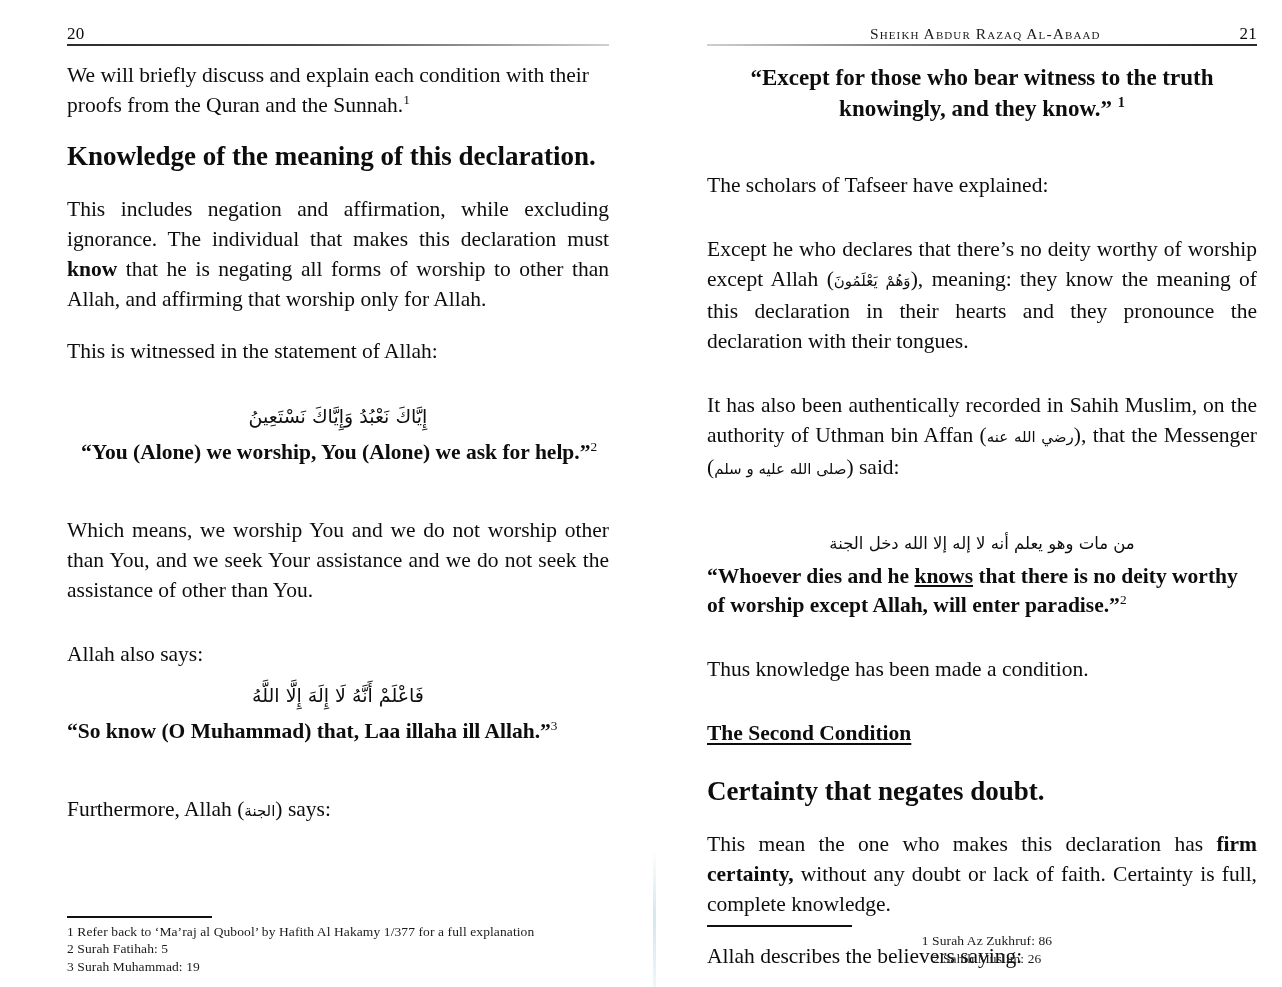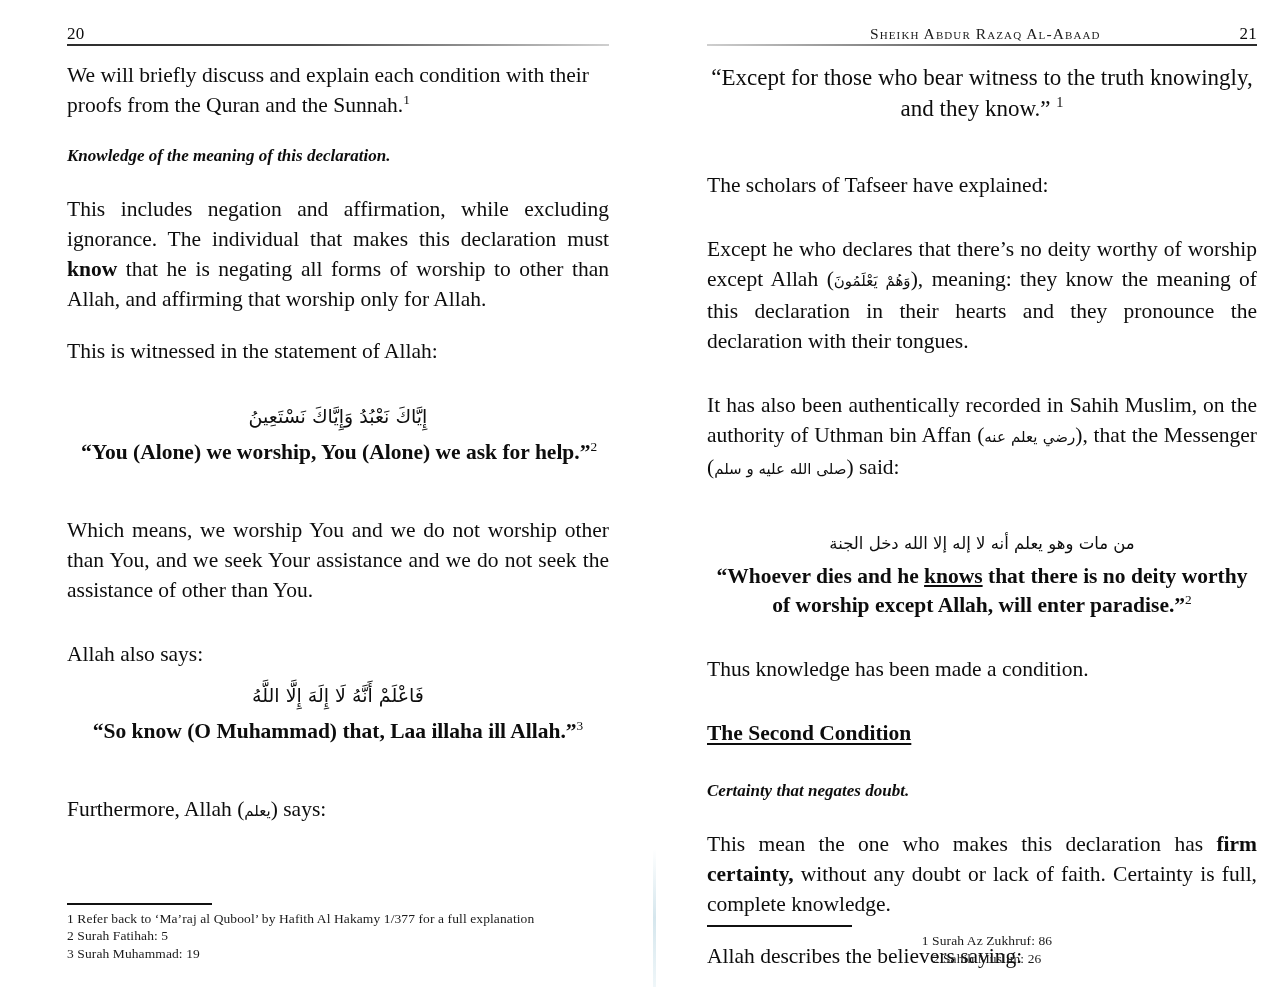--- a/index.html
+++ b/index.html
@@ -111,24 +111,23 @@
     line-height: 28px;
     display: inline-block;
     text-decoration: underline;
     text-underline-offset: 3px;
     text-decoration-thickness: 1.6px;
   }
   .cond-wrap { margin: 0 0 6px 0; }
 
   h4.sub {
     margin: 0 0 24px 0;
-    font-size: 17px;
+    font-size: 27px;
     font-weight: bold;
     line-height: 28px;
-    font-style: italic;
   }
 
   .arabic {
     direction: rtl;
     text-align: center;
     font-family: "DejaVu Sans", "Liberation Sans", sans-serif;
     font-size: 19px;
     line-height: 32px;
     margin: 0 0 6px 0;
   }
@@ -143,59 +142,59 @@
     font-family: "DejaVu Sans", "Liberation Sans", sans-serif;
     font-size: 16.5px;
     line-height: 28px;
     margin: 0 0 4px 0;
   }
 
   .quote {
     font-weight: bold;
     font-size: 21.5px;
     line-height: 29px;
-    text-align: center;
+    text-align: left;
     margin: 0 0 22px 0;
   }
   .quote-left {
     text-align: left;
     margin-left: 14px;
   }
   sup {
     font-size: 0.62em;
     vertical-align: super;
     line-height: 0;
     font-weight: normal;
   }
   .fnref-sp { font-size: 0.62em; vertical-align: super; line-height: 0; }
 
   
   .footnotes {
     position: absolute;
     left: 48px;
-    bottom: 25px;
+    bottom: 12px;
     width: 540px;
   }
   .page-right .footnotes { left: 52px; width: 560px; bottom: 20px; text-align: center; }
   .fn-rule {
     width: 145px;
     height: 2px;
     background: #111;
     margin: 0 0 5px 0;
   }
   .fn {
     font-size: 13.5px;
     line-height: 17.5px;
     letter-spacing: 0.1px;
     color: #1a1a1a;
     white-space: nowrap;
   }
 
   .top-quote {
-    font-weight: normal;
+    font-weight: bold;
     font-size: 23px;
     line-height: 31px;
     text-align: center;
     margin: 16px 0 46px 0;
   }
 </style>
 </head>
 <body>
 
 <div class="spread">
@@ -226,21 +225,21 @@
       <p class="quote quote-left biggap"><span>“You (Alone) we worship, You (Alone) we ask for help.”</span><sup>2</sup></p>
 
       <p class="para gap">Which means, we worship You and we do not worship other than You, and we seek Your assistance and we do not seek the assistance of other than You.</p>
 
       <p class="para noj tight">Allah also says:</p>
 
       <p class="arabic">فَاعْلَمْ أَنَّهُ لَا إِلَهَ إِلَّا اللَّهُ</p>
 
       <p class="quote biggap"><span>“So know (O Muhammad) that, Laa illaha ill Allah.”</span><sup>3</sup></p>
 
-      <p class="para noj tight"><span>Furthermore, Allah (</span><span class="arabic-sm">يعلم</span><span>) says:</span></p>
+      <p class="para noj tight"><span>Furthermore, Allah (</span><span class="arabic-sm">الجنة</span><span>) says:</span></p>
 
     </div>
 
     <div class="footnotes">
       <div class="fn-rule"></div>
       <div class="fn">1 Refer back to ‘Ma’raj al Qubool’ by Hafith Al Hakamy 1/377 for a full explanation</div>
       <div class="fn">2 Surah Fatihah: 5</div>
       <div class="fn">3 Surah Muhammad: 19</div>
     </div>
   </div>
@@ -255,21 +254,21 @@
     </div>
 
     <div class="body">
 
       <p class="top-quote"><span>“Except for those who bear witness to the truth knowingly, and they know.”</span> <span class="fnref-sp">1</span></p>
 
       <p class="para noj gap">The scholars of Tafseer have explained:</p>
 
       <p class="para gap"><span>Except he who declares that there’s no deity worthy of worship except Allah (</span><span class="arabic-sm">وَهُمْ يَعْلَمُونَ</span><span>), meaning: they know the meaning of this declaration in their hearts and they pronounce the declaration with their tongues.</span></p>
 
-      <p class="para"><span>It has also been authentically recorded in Sahih Muslim, on the authority of Uthman bin Affan (</span><span class="arabic-sm">رضي يعلم عنه</span><span>), that the Messenger (</span><span class="arabic-sm">صلى الله عليه و سلم</span><span>) said:</span></p>
+      <p class="para"><span>It has also been authentically recorded in Sahih Muslim, on the authority of Uthman bin Affan (</span><span class="arabic-sm">رضي الله عنه</span><span>), that the Messenger (</span><span class="arabic-sm">صلى الله عليه و سلم</span><span>) said:</span></p>
 
       <div style="height:24px"></div>
 
       <p class="arabic-hadith">من مات وهو يعلم أنه لا إله إلا الله دخل الجنة</p>
 
       <p class="quote gap"><span>“Whoever dies and he </span><u>knows</u><span> that there is no deity worthy of worship except Allah, will enter paradise.”</span><sup>2</sup></p>
 
       <p class="para noj gap">Thus knowledge has been made a condition.</p>
 
       <div class="cond-wrap">

